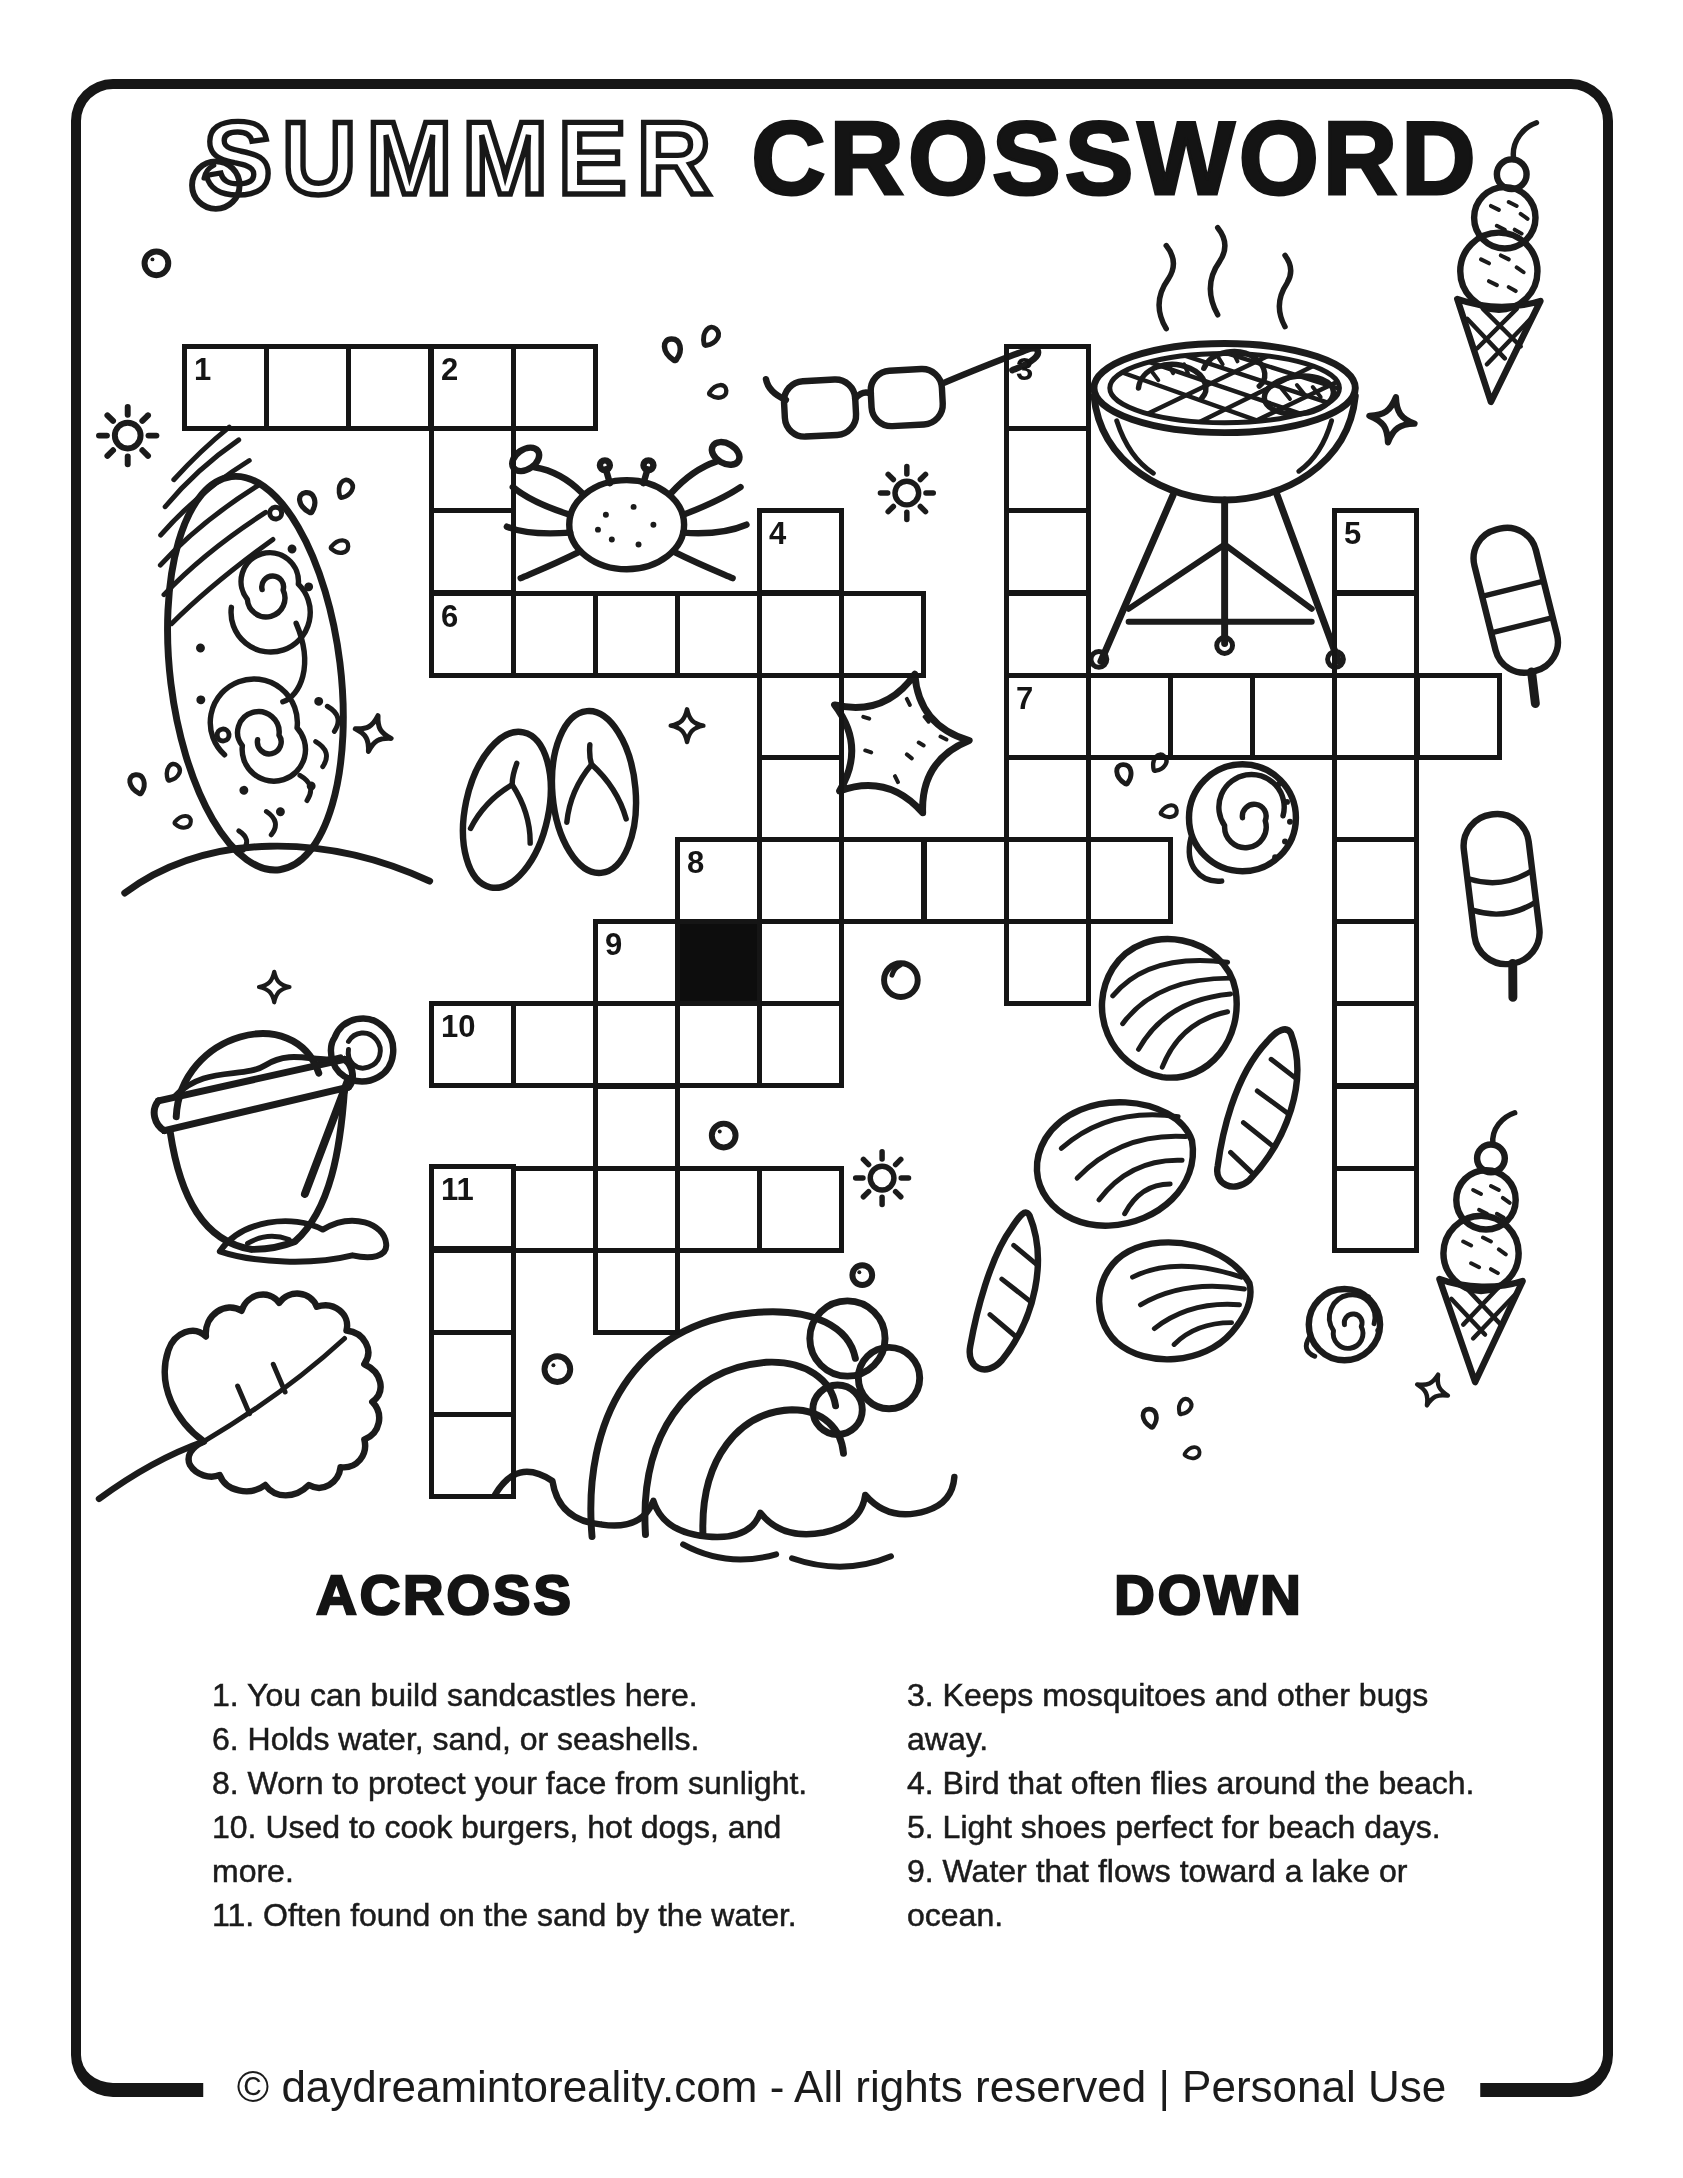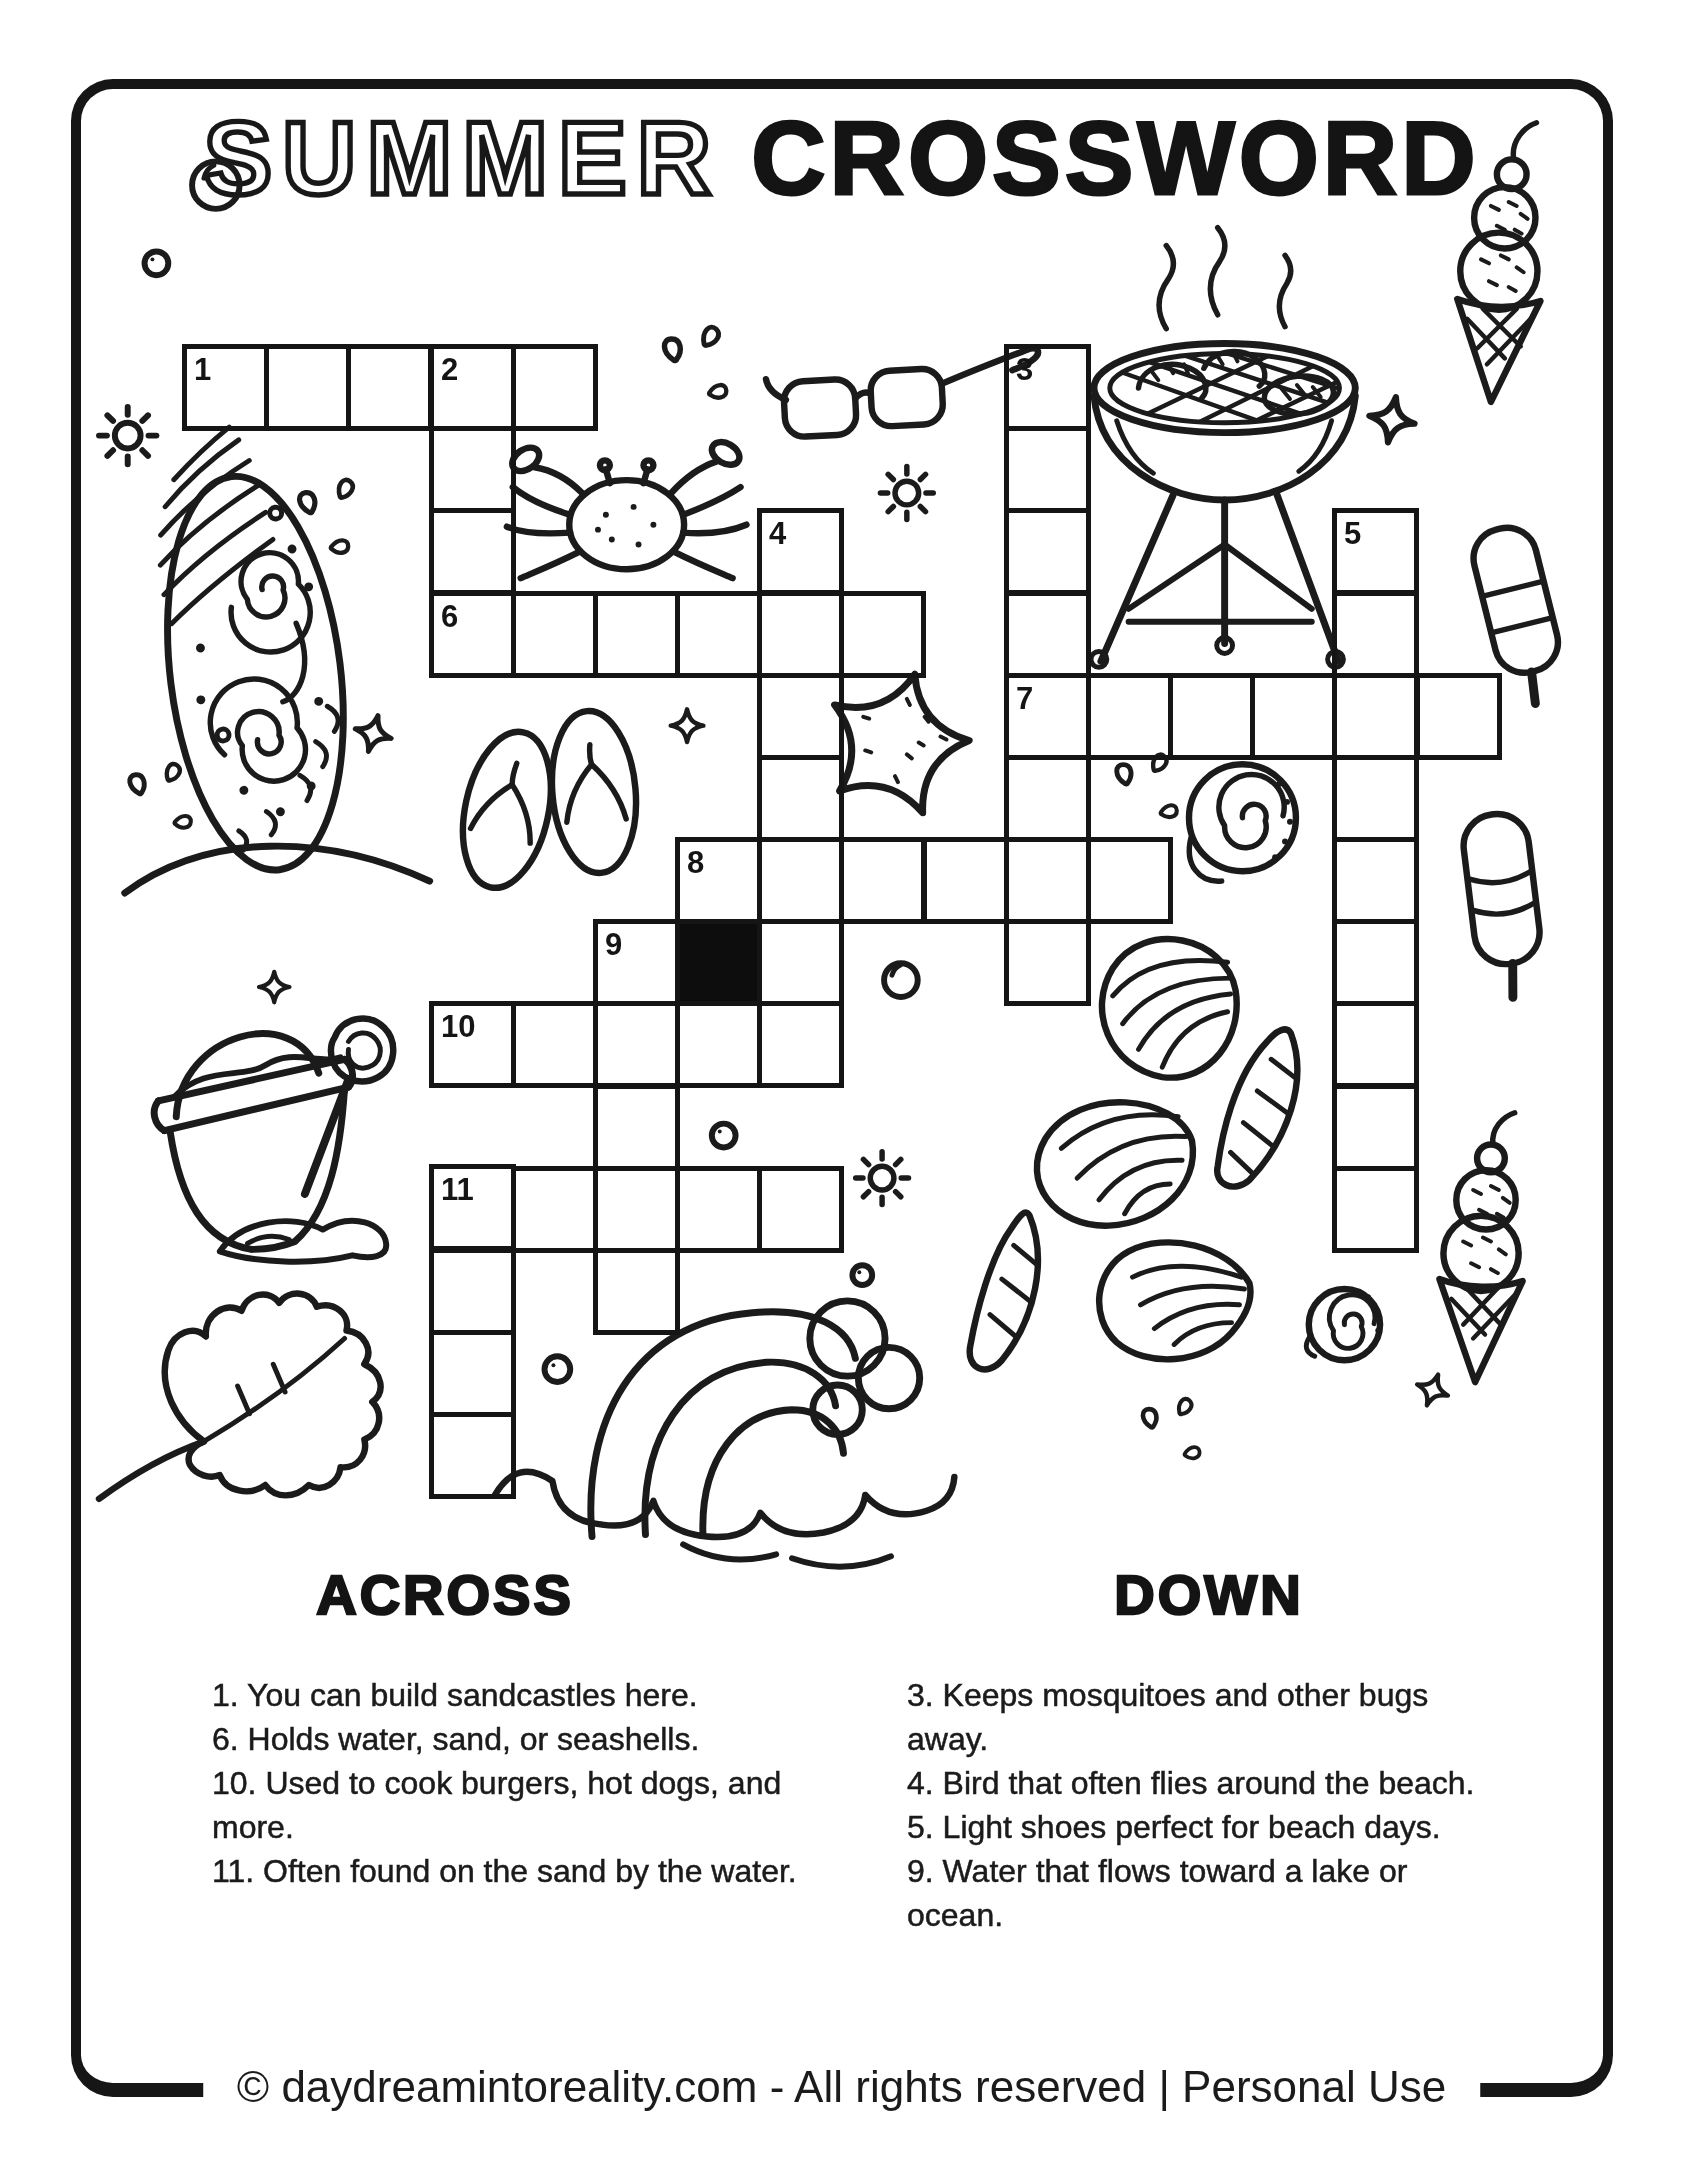--- a/index.html
+++ b/index.html
@@ -388,20 +388,21 @@
       <div class="cell" style="left: 247px; top: 986px;"></div>
       <div class="cell" style="left: 247px; top: 1068px;"></div>
     </div>
 
   <h2 class="sec" id="down-head">DOWN</h2>
   <h2 class="sec" id="across-head">ACROSS</h2>
 
   <div class="clue-list" id="across-list">
       <div class="clue">1. You can build sandcastles here.</div>
       <div class="clue">6. Holds water, sand, or seashells.</div>
+      <div class="clue">8. Worn to protect your face from sunlight.</div>
       <div class="clue">10. Used to cook burgers, hot dogs, and
 more.</div>
       <div class="clue">11. Often found on the sand by the water.</div>
     </div>
   <div class="clue-list" id="down-list">
       <div class="clue">3. Keeps mosquitoes and other bugs
 away.</div>
       <div class="clue">4. Bird that often flies around the beach.</div>
       <div class="clue">5. Light shoes perfect for beach days.</div>
       <div class="clue">9. Water that flows toward a lake or

